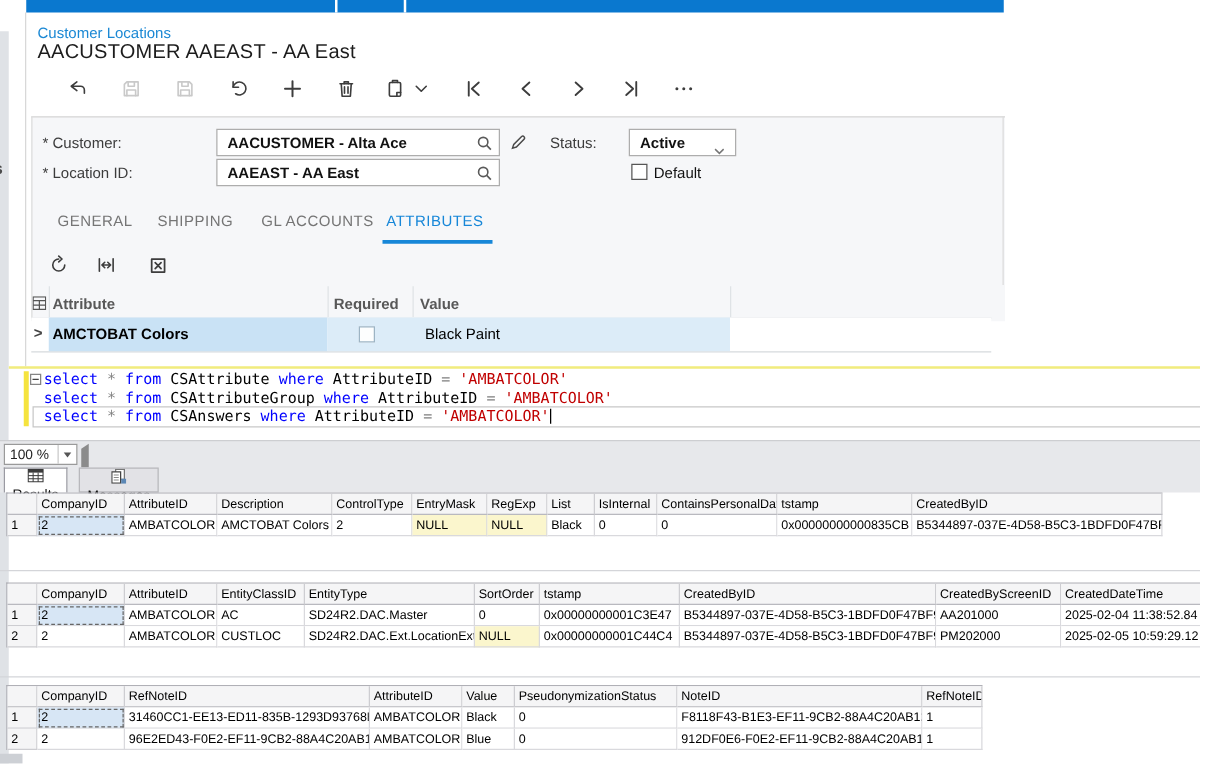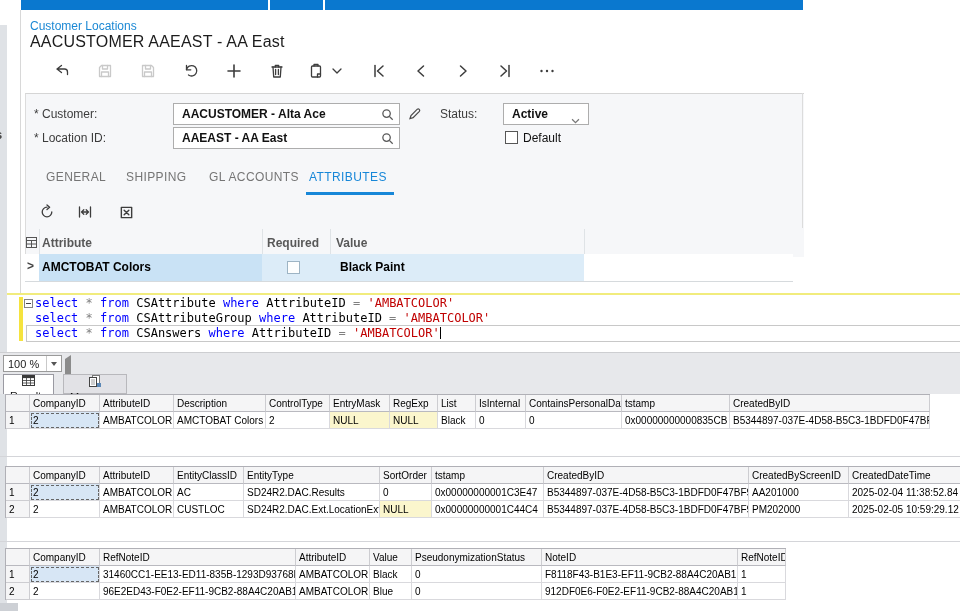--- a/index.html
+++ b/index.html
@@ -51,21 +51,21 @@
 
   
   .ag-header{left:25px;top:229px;width:768px;height:25px;border-bottom:1px solid #cfd4d8;}
   .ag-vline{top:229px;width:1px;height:52px;background:#dfe3e6;}
   .ag-htext{top:236px;font-size:12px;font-weight:bold;color:#585858;}
   .ag-row{left:25px;top:254px;width:768px;height:27px;border-bottom:1px solid #d6dadd;background:#fff;}
   .ag-cell-attr{left:39px;top:254px;width:223px;height:27px;background:#c9e2f5;}
   .ag-cell-rest{left:262px;top:254px;width:322px;height:27px;background:#dcecf8;}
   .ag-chevron{left:27px;top:259px;font-size:12px;font-weight:bold;color:#444;}
   .ag-attr-text{left:42px;top:260px;font-size:12px;font-weight:bold;color:#000;}
-  .ag-value-text{left:340px;top:260px;font-size:12px;font-weight:bold;color:#000;}
+  .ag-value-text{left:340px;top:260px;font-size:12px;font-weight:normal;color:#000;}
   .ag-check{left:287px;top:261px;width:13px;height:13px;background:#fdfefe;border:1px solid #9db4c4;box-sizing:border-box;}
 
   
   .sql-panel{left:7px;top:293px;width:967px;height:59px;background:#fff;border-top:2px solid #f1ec7d;}
   .sql-gutter{left:19px;top:297px;width:4px;height:44px;background:#f5e33e;}
   .collapse-box{left:24px;top:299px;width:9px;height:9px;border:1px solid #848484;background:#fff;
                 display:flex;align-items:center;justify-content:center;box-sizing:border-box;}
   .collapse-box div{width:5px;height:1px;background:#444;}
   .sql-lines{left:27px;top:296px;width:945px;}
   .sql-line{height:15px;line-height:15px;padding-left:8px;white-space:pre;
@@ -406,21 +406,21 @@
         <div class="g-hcell" style="width: 112px;">tstamp</div>
         <div class="g-hcell" style="width: 205px;">CreatedByID</div>
         <div class="g-hcell" style="width: 100px;">CreatedByScreenID</div>
         <div class="g-hcell" style="width: 130px;">CreatedDateTime</div>
       </div>
       <div class="g-row">
         <div class="g-rowhdr" style="width: 24px;">1</div>
         <div class="g-cell selected" style="width: 70px;">2</div>
         <div class="g-cell" style="width: 74px;">AMBATCOLOR</div>
         <div class="g-cell" style="width: 70px;">AC</div>
-        <div class="g-cell" style="width: 136px;">SD24R2.DAC.Results</div>
+        <div class="g-cell" style="width: 136px;">SD24R2.DAC.Master</div>
         <div class="g-cell" style="width: 52px;">0</div>
         <div class="g-cell" style="width: 112px;">0x00000000001C3E47</div>
         <div class="g-cell" style="width: 205px;">B5344897-037E-4D58-B5C3-1BDFD0F47BF9</div>
         <div class="g-cell" style="width: 100px;">AA201000</div>
         <div class="g-cell" style="width: 130px;">2025-02-04 11:38:52.84</div>
       </div>
       <div class="g-row">
         <div class="g-rowhdr" style="width: 24px;">2</div>
         <div class="g-cell" style="width: 70px;">2</div>
         <div class="g-cell" style="width: 74px;">AMBATCOLOR</div>

